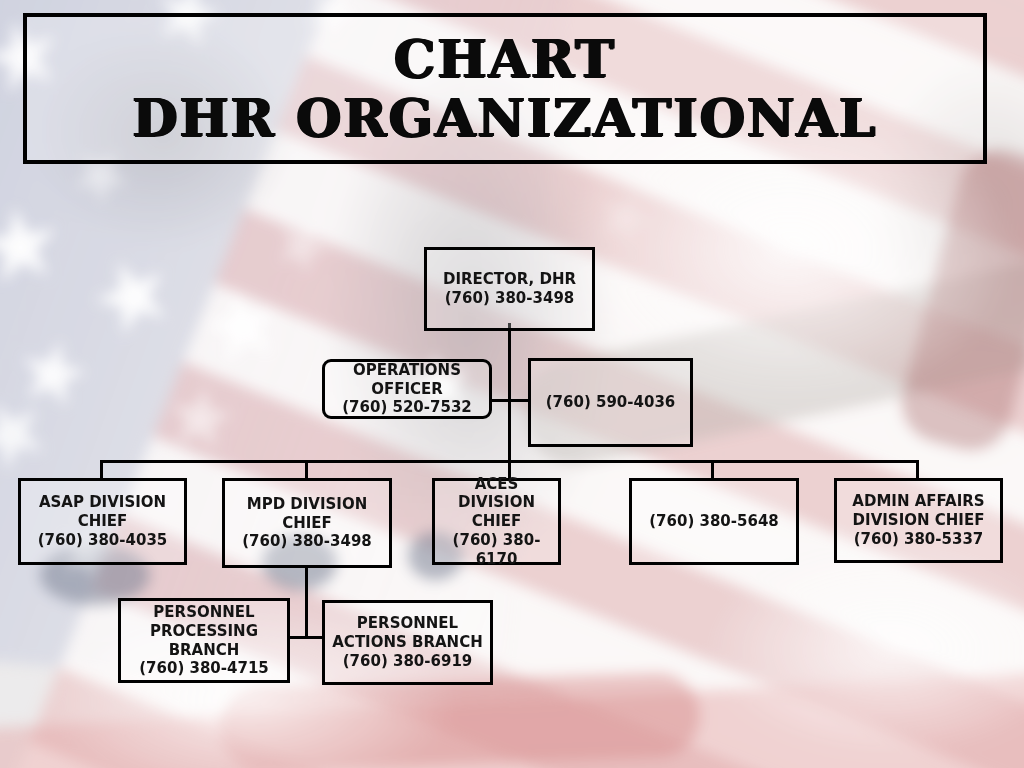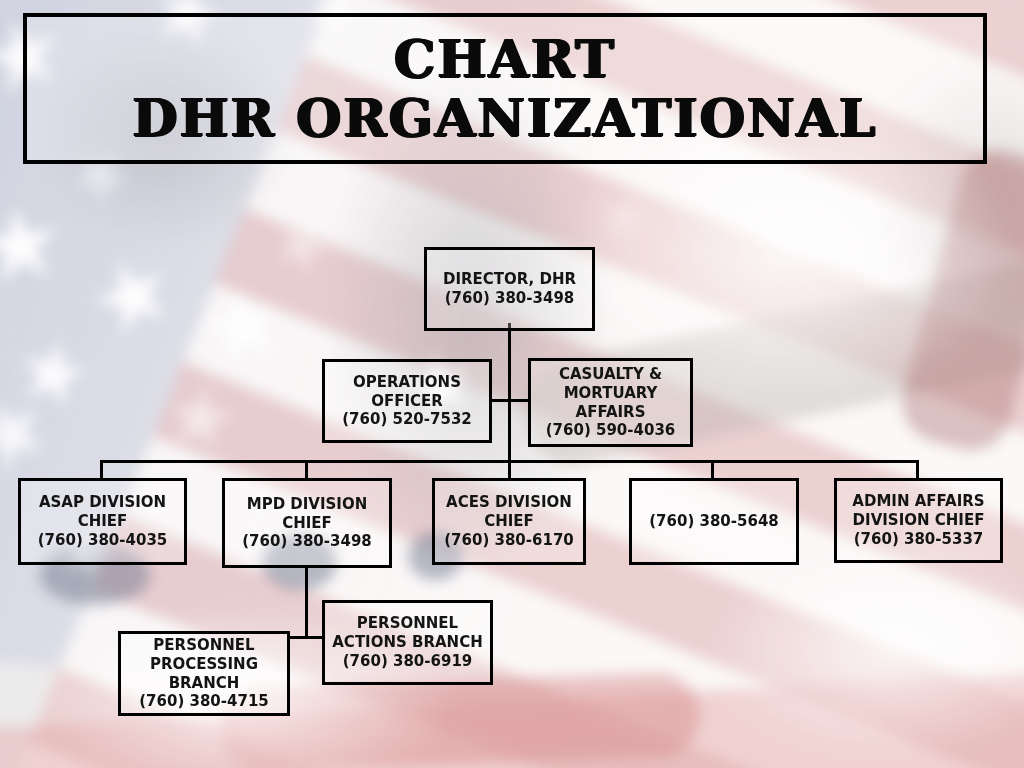--- a/index.html
+++ b/index.html
@@ -70,28 +70,28 @@
     white-space:nowrap;
   }
   
   .node{
     position:absolute;border:3px solid #000;background:rgba(255,255,255,.25);
     display:flex;flex-direction:column;align-items:center;justify-content:center;
     text-align:center;font-weight:bold;font-size:15px;line-height:1.25;
     color:#141414;padding:1px;
   }
   .n-director{left:424px;top:239px;width:171px;height:84px;margin-top:8px;}
-  .n-operations{left:322px;top:359px;width:170px;height:84px;}
+  .n-operations{left:322px;top:359px;width:170px;height:60px;border-radius:9px;}
   .n-casualty{left:528px;top:358px;width:165px;height:89px;}
   .n-asap{left:18px;top:478px;width:169px;height:87px;}
   .n-mpd{left:222px;top:478px;width:170px;height:90px;}
-  .n-aces{left:432px;top:478px;width:154px;height:87px;justify-content:center;}
+  .n-aces{left:432px;top:478px;width:129px;height:87px;justify-content:center;}
   .n-army{left:629px;top:478px;width:170px;height:87px;}
   .n-admin{left:834px;top:478px;width:169px;height:85px;}
-  .n-ppb{left:118px;top:631px;width:172px;height:85px;}
+  .n-ppb{left:118px;top:598px;width:172px;height:85px;}
   .n-pab{left:322px;top:600px;width:171px;height:85px;}
   
   .line{position:absolute;background:#000;}
   .l-director-v{left:508px;top:323px;width:3px;height:155px;}
   .l-ops-stub{left:492px;top:399px;width:36px;height:3px;}
   .l-bus{left:100px;top:460px;width:819px;height:3px;}
   .l-drop-asap{left:100px;top:460px;width:3px;height:18px;}
   .l-drop-mpd{left:305px;top:460px;width:3px;height:18px;}
   .l-drop-army{left:711px;top:460px;width:3px;height:18px;}
   .l-drop-admin{left:916px;top:460px;width:3px;height:18px;}
@@ -153,21 +153,20 @@
 
   <div class="node n-director">
     <div>DIRECTOR, DHR</div>
     <div>(760) 380-3498</div>
   </div>
   <div class="node n-operations">
     <div>OPERATIONS OFFICER</div>
     <div>(760) 520-7532</div>
   </div>
   <div class="node n-casualty">
-    <div>CASUALTY &amp; MORTUARY AFFAIRS</div>
     <div>(760) 590-4036</div>
   </div>
   <div class="node n-asap">
     <div>ASAP DIVISION CHIEF</div>
     <div>(760) 380-4035</div>
   </div>
   <div class="node n-mpd">
     <div>MPD DIVISION CHIEF</div>
     <div>(760) 380-3498</div>
   </div>

